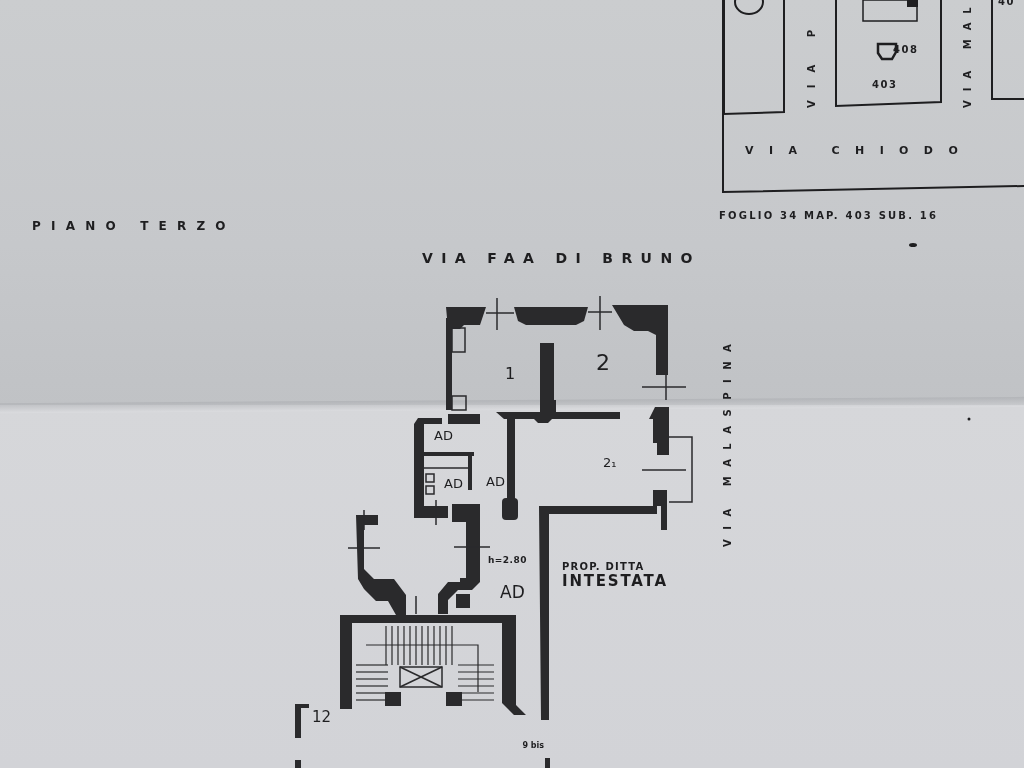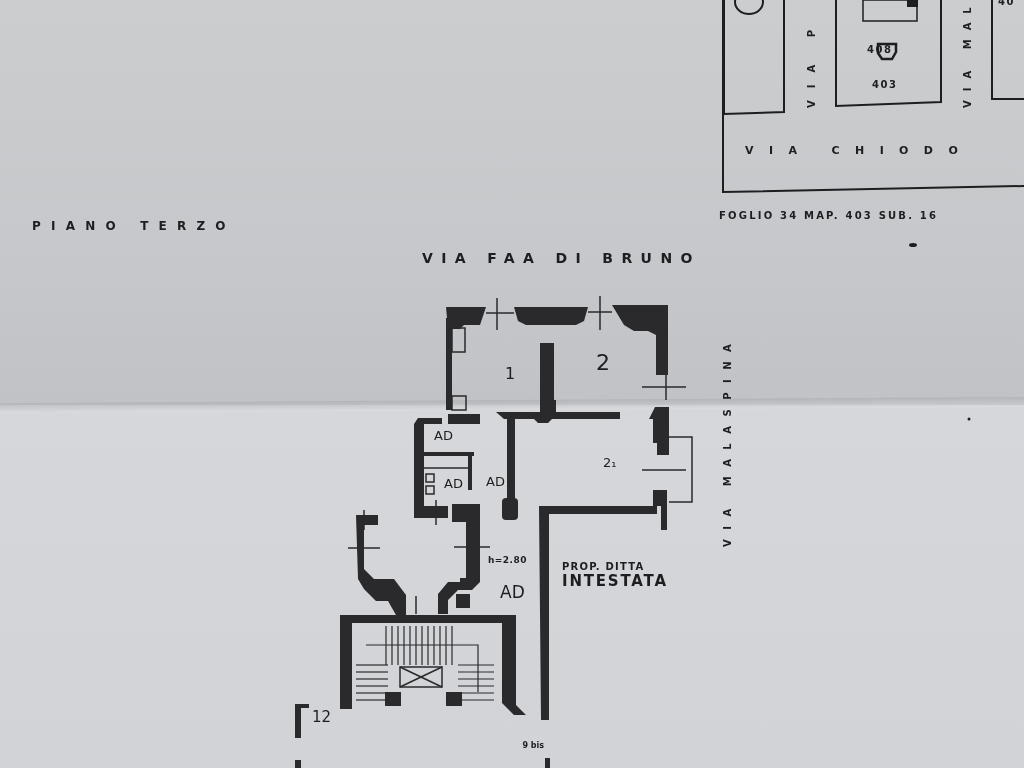--- a/index.html
+++ b/index.html
@@ -34,21 +34,21 @@
     <polyline points="992,0 992,99 1024,99"></polyline>
   </g>
 
   <ellipse cx="913" cy="245" rx="4" ry="2" fill="#1e1e20"></ellipse>
   <circle cx="969" cy="419" r="1.5" fill="#1e1e20"></circle>
 </svg>
 
 <div class="lbl" style="left:745px;top:144px;font-size:11px;letter-spacing:1.4em;">VIA CHIODO</div>
 <div class="lbl vertical" style="left:806px;top:0px;height:108px;font-size:10px;letter-spacing:1.2em;text-align:left;">VIA P</div>
 <div class="lbl vertical" style="left:962px;top:0px;height:108px;font-size:10px;letter-spacing:0.9em;">VIA MAL</div>
-<div class="lbl" style="left:867px;top:44px;font-size:10px;letter-spacing:0.15em;">408</div>
+<div class="lbl" style="left:893px;top:44px;font-size:10px;letter-spacing:0.15em;">408</div>
 <div class="lbl" style="left:872px;top:79px;font-size:10px;letter-spacing:0.15em;">403</div>
 <div class="lbl" style="left:998px;top:-4px;font-size:10px;letter-spacing:0.15em;">40</div>
 <div class="lbl" style="left:719px;top:210px;font-size:10px;letter-spacing:0.22em;">FOGLIO 34 MAP. 403 SUB. 16</div>
 
 <div class="lbl" style="left:32px;top:219px;font-size:12px;letter-spacing:0.85em;">PIANO TERZO</div>
 
 <div class="lbl" style="left:422px;top:250px;font-size:14px;letter-spacing:0.6em;">VIA FAA DI BRUNO</div>
 <div class="lbl vertical" style="left:722px;top:342px;height:205px;font-size:10px;letter-spacing:0.95em;">VIA MALASPINA</div>
 
 <svg width="1024" height="768">

